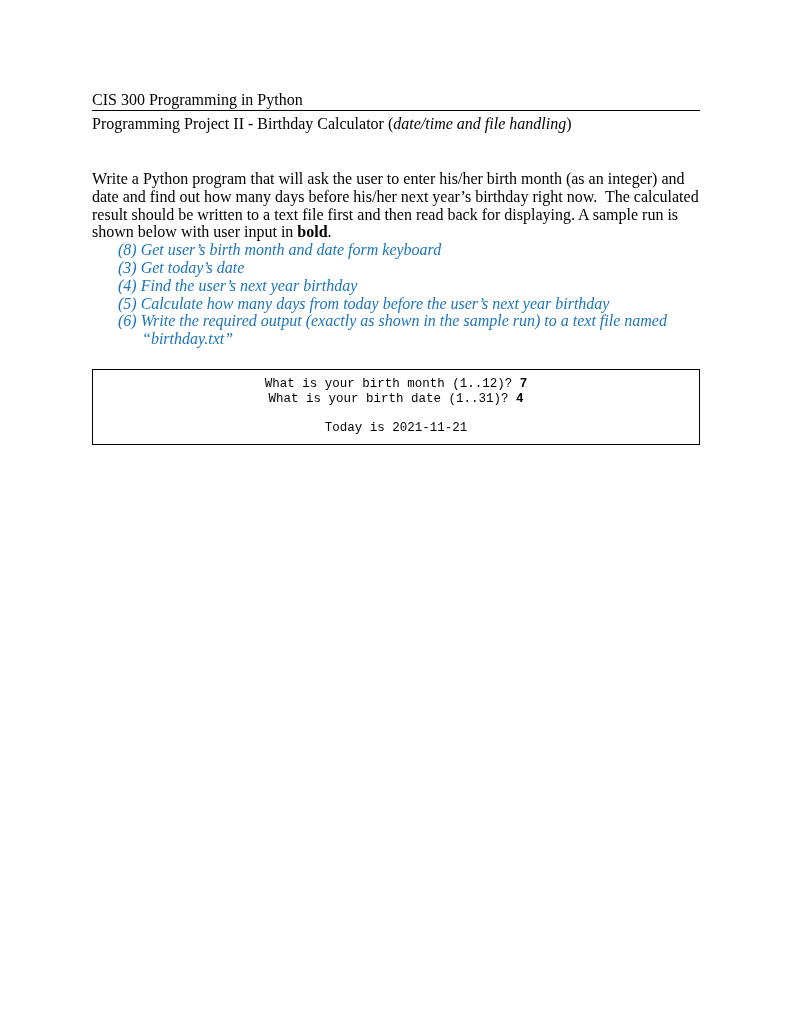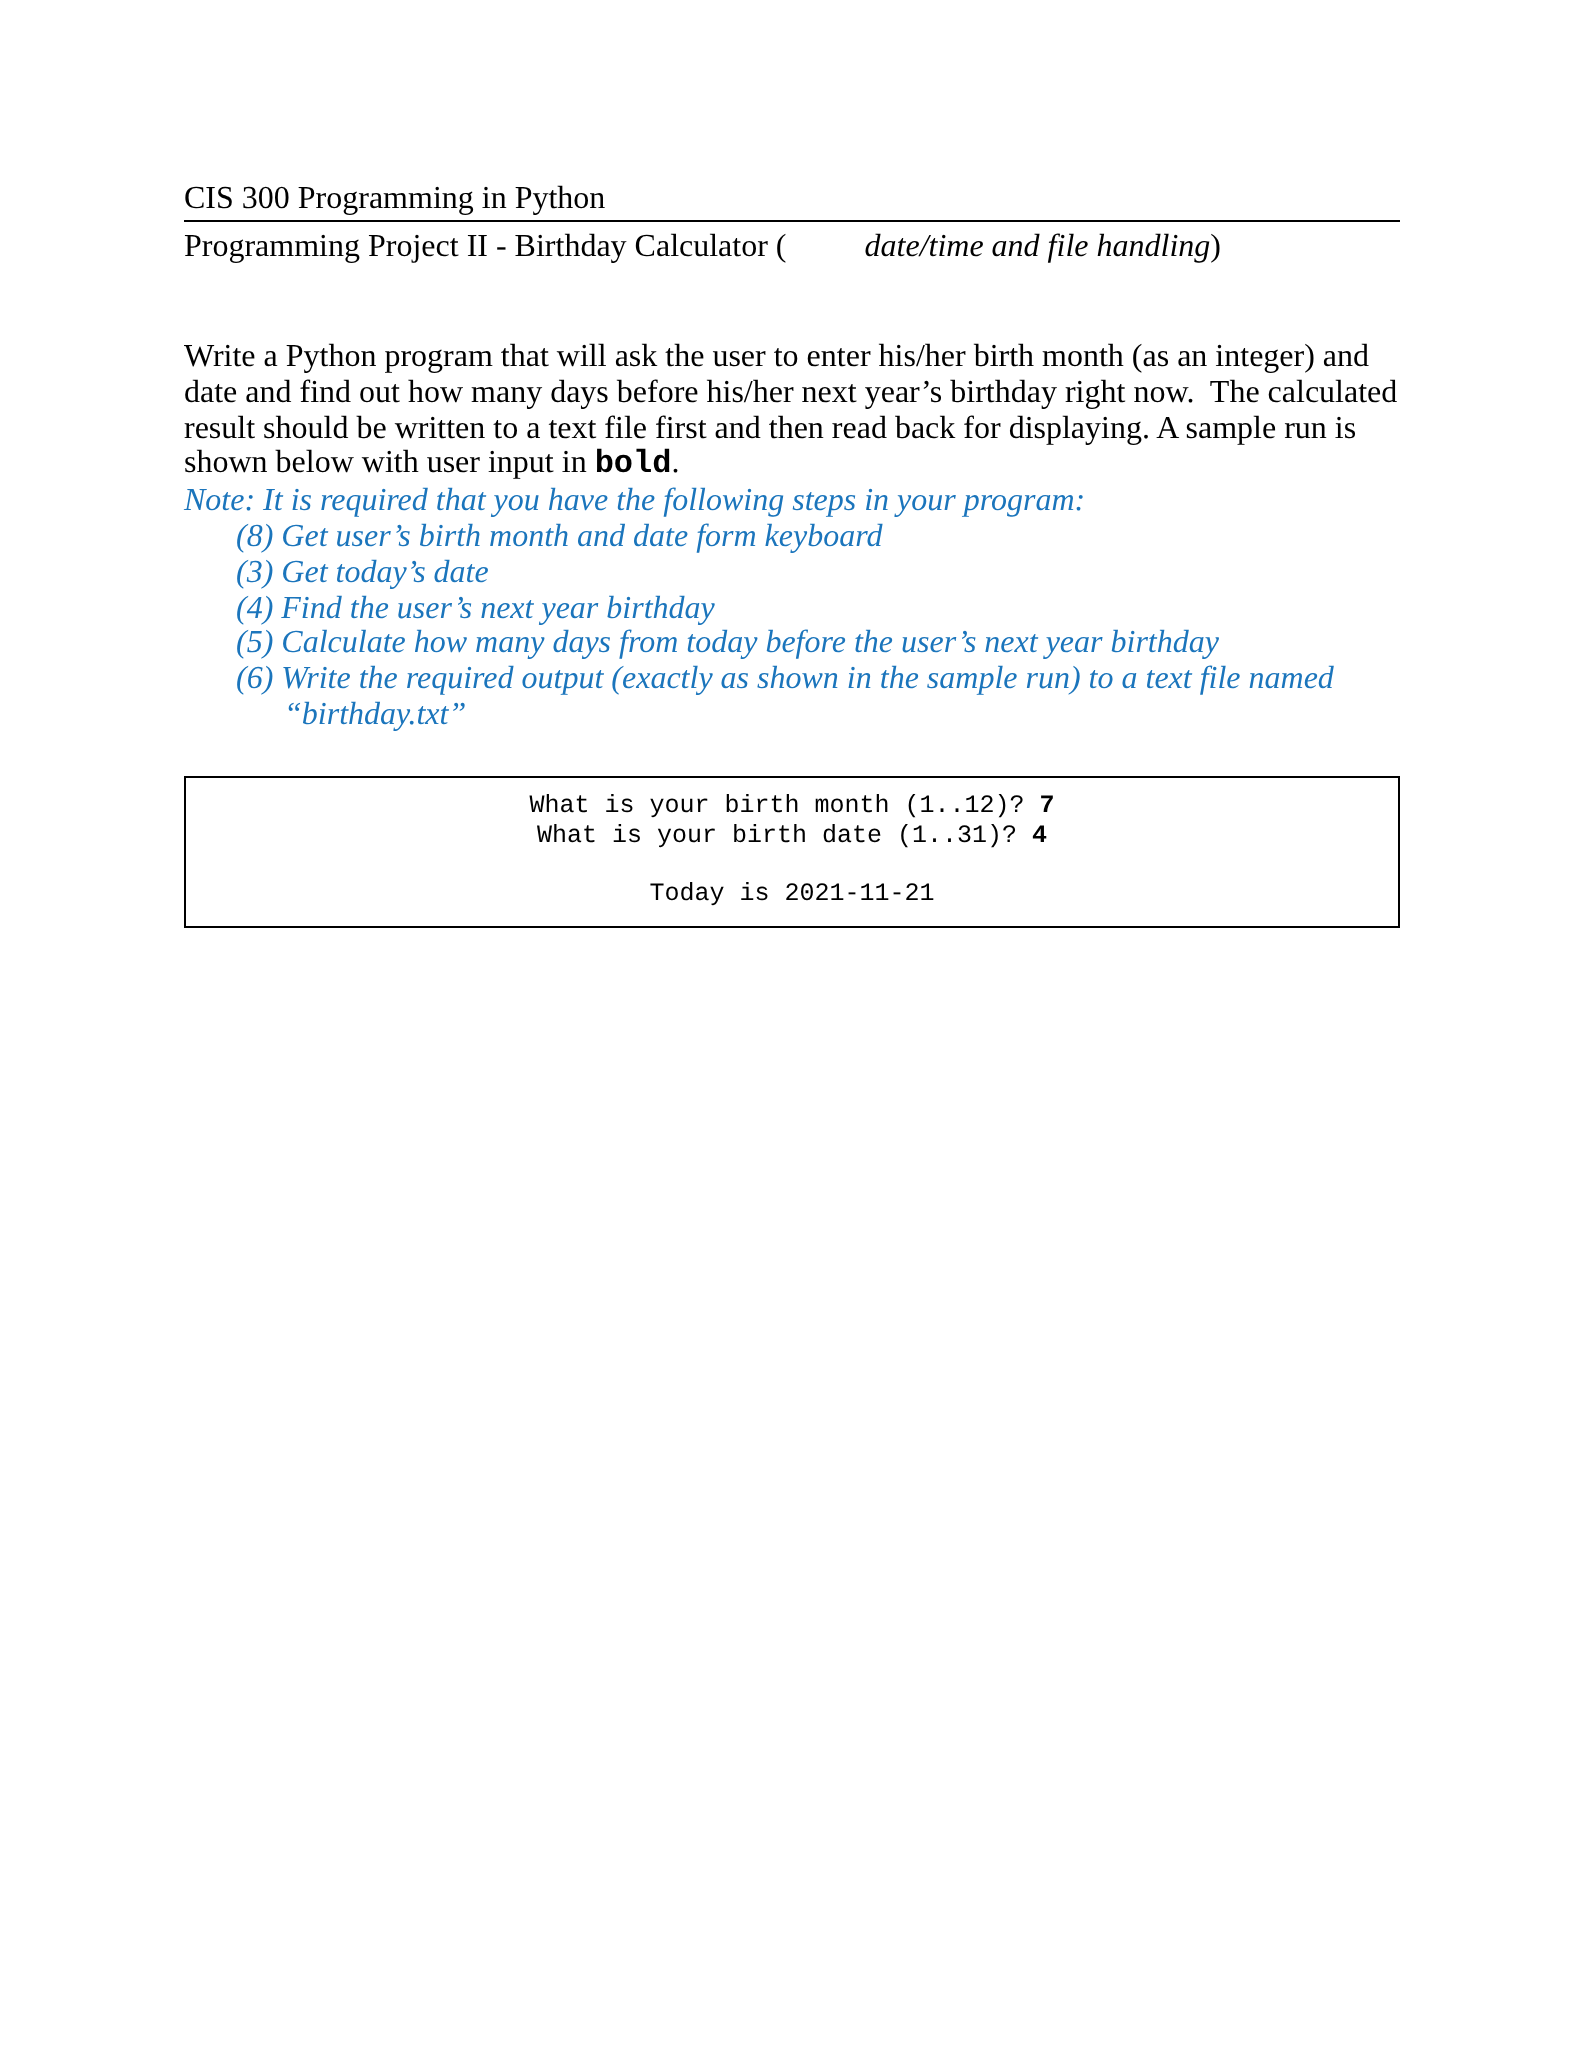--- a/index.html
+++ b/index.html
@@ -21,28 +21,28 @@
     font-size: 16px;
     line-height: 19px;
     border-bottom: 1px solid #000000;
     padding-bottom: 1px;
   }
   .project-line {
     font-size: 16px;
     line-height: 19px;
     margin-top: 3px;
   }
-  .italic { font-style: italic; margin-left: 39px; }
+  .italic { font-style: italic; }
   .intro {
     margin-top: 37px;
     font-size: 16px;
     line-height: 17.8px;
     white-space: pre-wrap;
   }
-  .intro b { font-weight: bold; font-family: Liberation Mono, monospace; }
+  .intro b { font-weight: bold; }
   .note-lead {
     color: var(--note-blue, #1B75BC);
     font-style: italic;
     font-size: 16px;
     line-height: 17.8px;
   }
   .steps {
     margin-left: 26px;
     color: var(--note-blue, #1B75BC);
     font-style: italic;
@@ -72,21 +72,20 @@
 <div class="page">
 
   <div class="course-line">CIS 300 Programming in Python</div>
 
   <div class="project-line">
     <span>Programming Project II - Birthday Calculator (</span><span class="italic">date/time and file handling</span><span>)</span>
   </div>
 
   <p class="intro"><span>Write a Python program that will ask the user to enter his/her birth month (as an integer) and date and find out how many days before his/her next year’s birthday right now.  The calculated result should be written to a text file first and then read back for displaying. A sample run is shown below with user input in </span><b>bold</b><span>.</span></p>
 
-  <div class="note-lead">Note: It is required that you have the following steps in your program:</div>
 
   <div class="steps">
     <div class="step">(8) Get user’s birth month and date form keyboard</div>
     <div class="step">(3) Get today’s date</div>
     <div class="step">(4) Find the user’s next year birthday</div>
     <div class="step">(5) Calculate how many days from today before the user’s next year birthday</div>
     <div class="step">(6) Write the required output (exactly as shown in the sample run) to a text file named “birthday.txt”</div>
   </div>
 
   <div class="sample-box">

